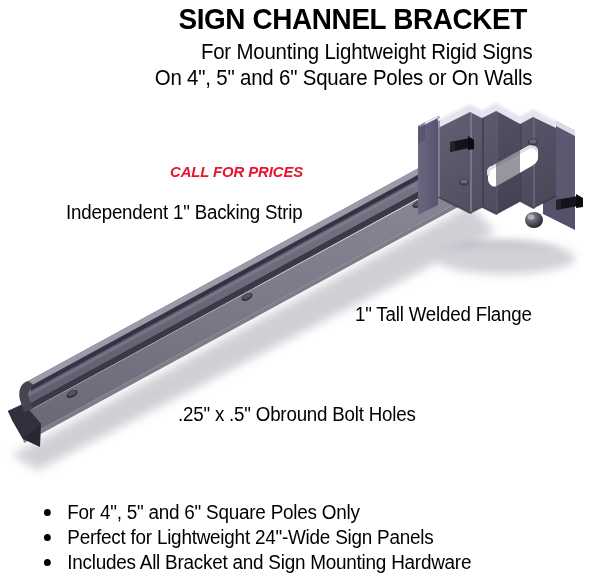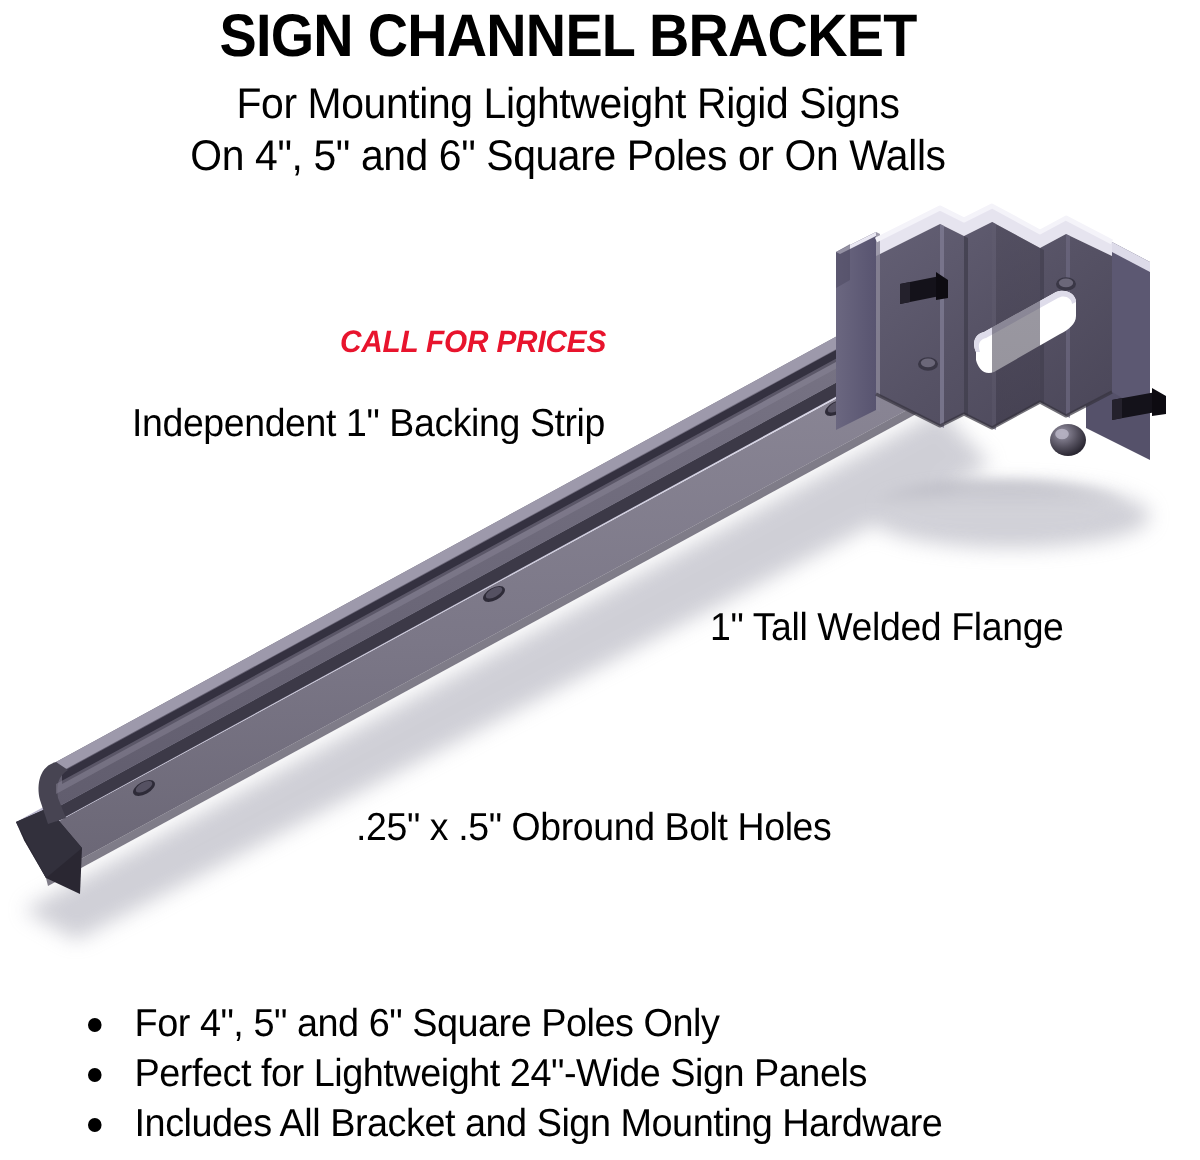--- a/index.html
+++ b/index.html
@@ -19,23 +19,23 @@
     position: relative;
     width: 600px;
     height: 580px;
     background: #ffffff;
   }
 
   
   .heading-block {
     position: absolute;
     top: 0;
-    left: 12px;
+    left: 2px;
     width: 544px;
-    text-align: center;
+    text-align: right;
     z-index: 30;
   }
   .title {
     font-size: 30px;
     font-weight: bold;
     letter-spacing: -0.4px;
     line-height: 34px;
     margin: 2px 0 0 0;
     transform: scaleX(0.93);
     transform-origin: center top;

